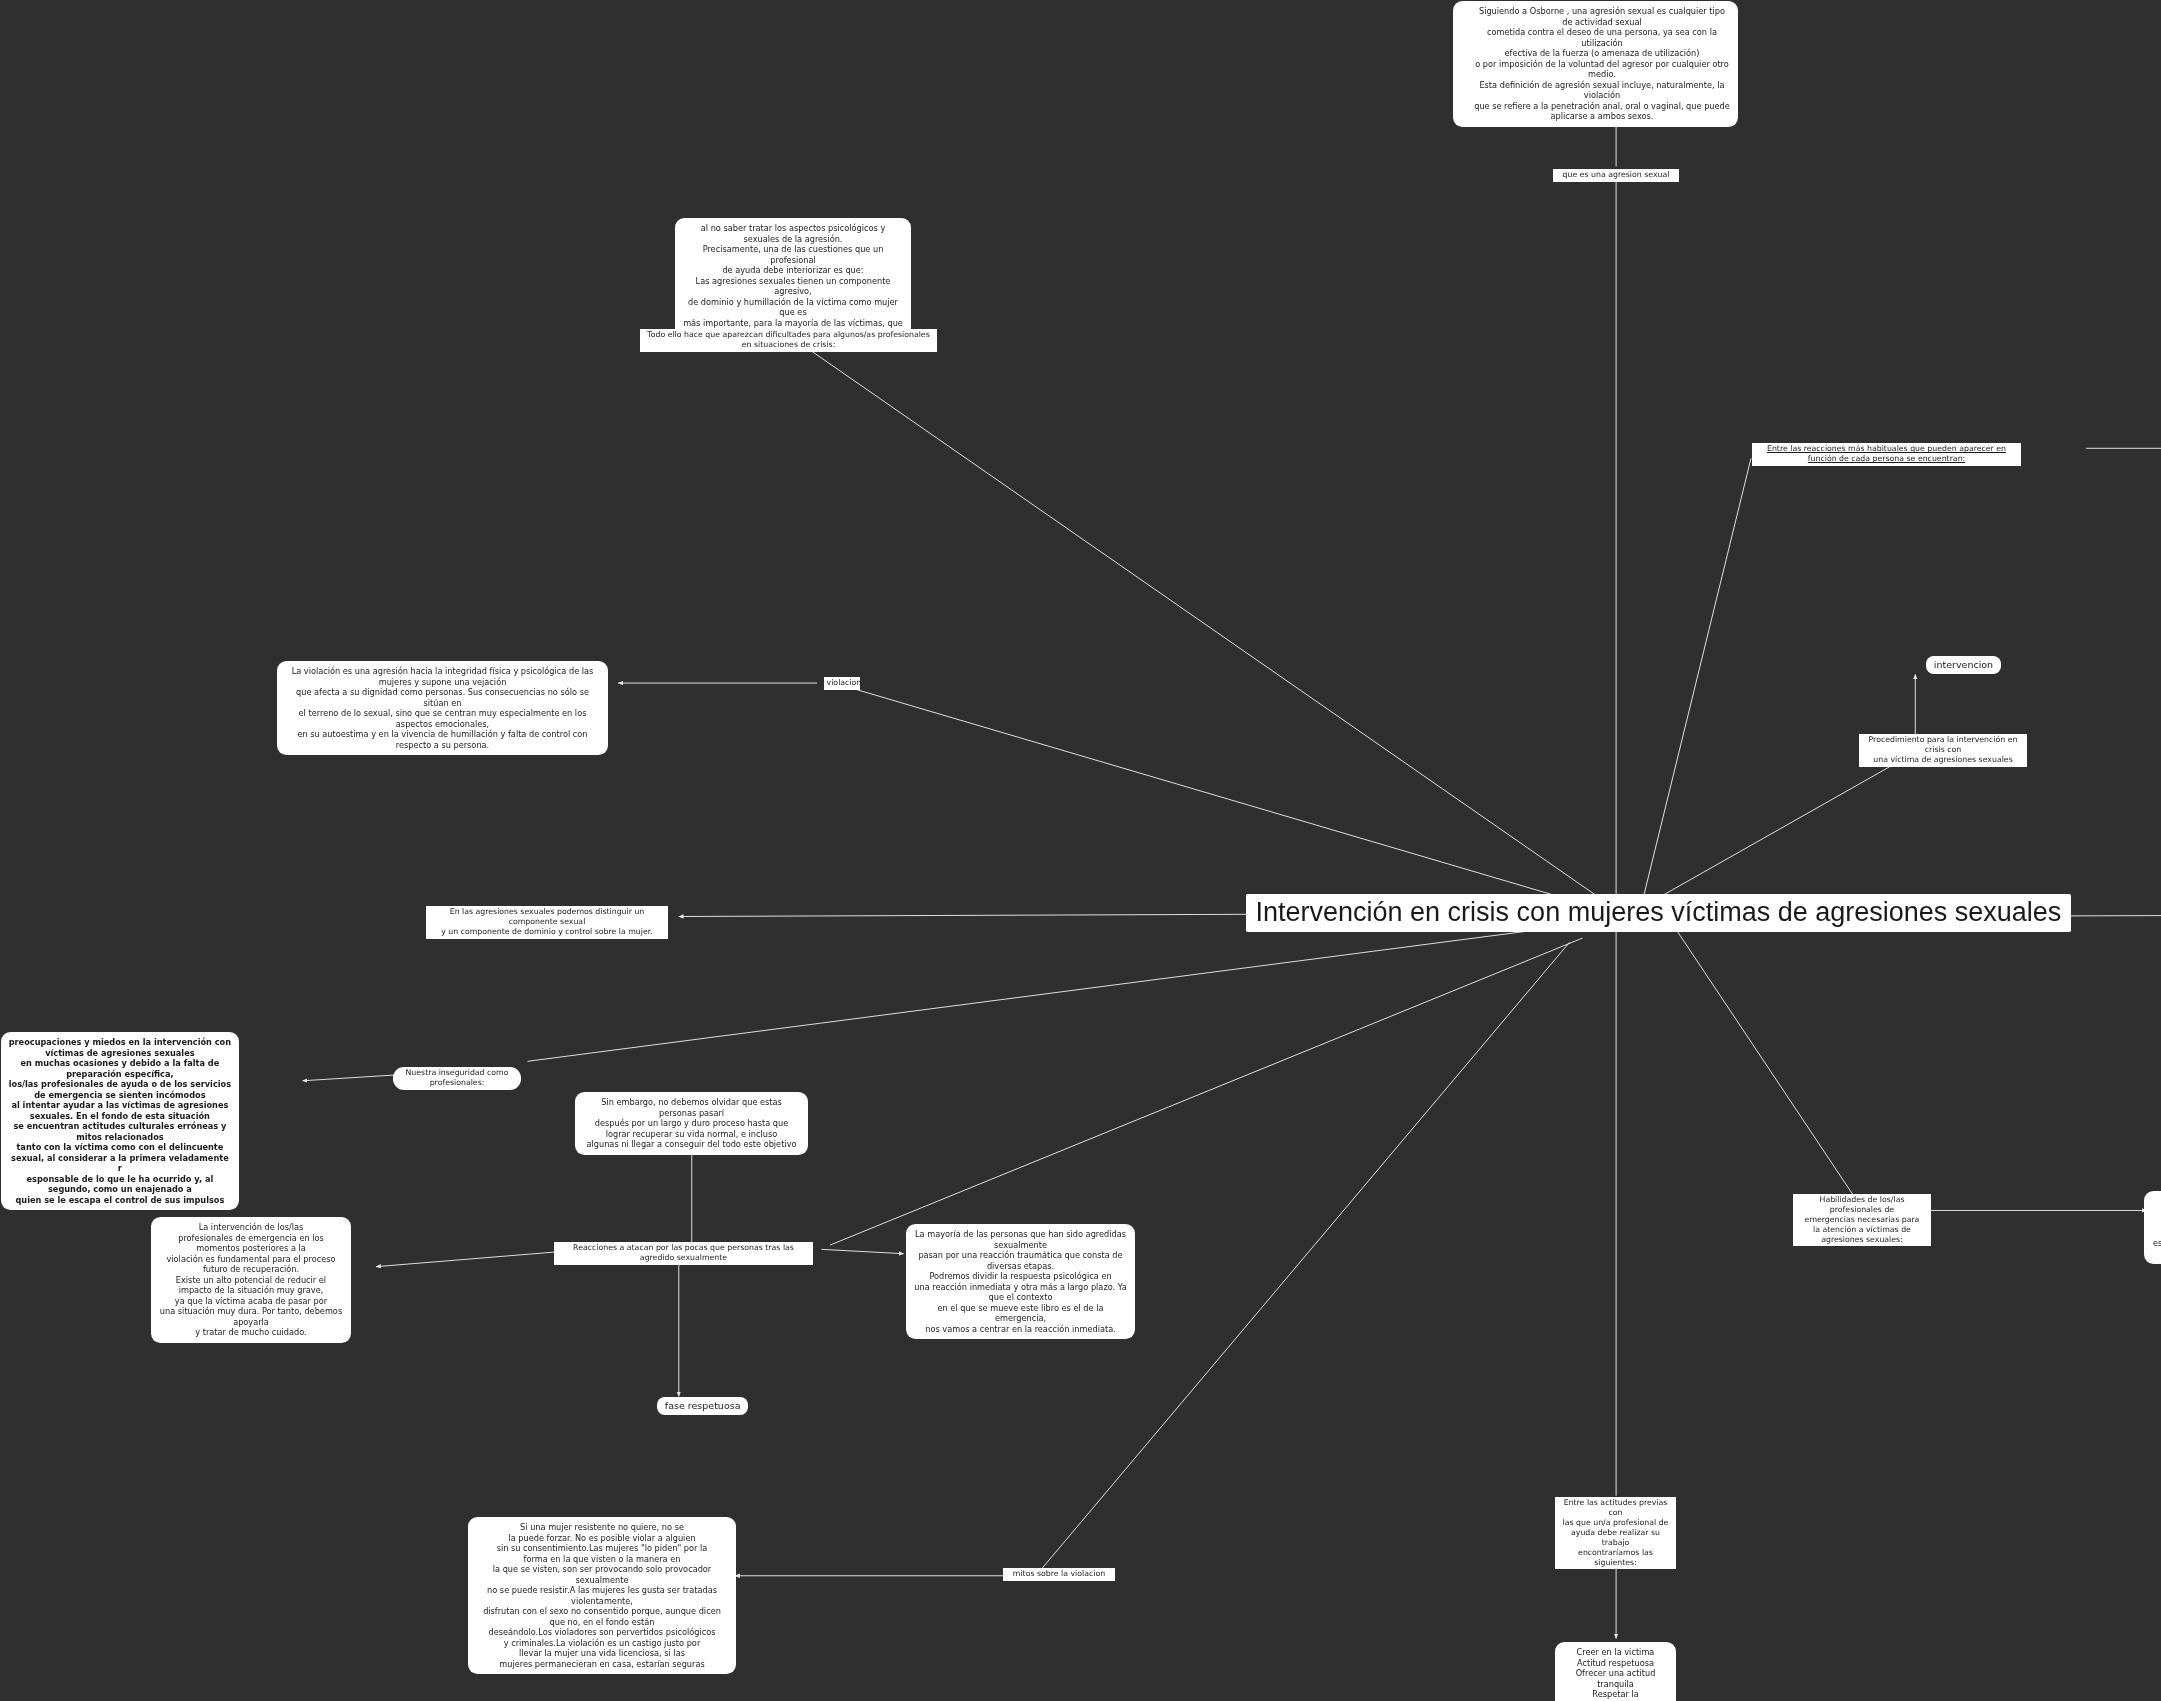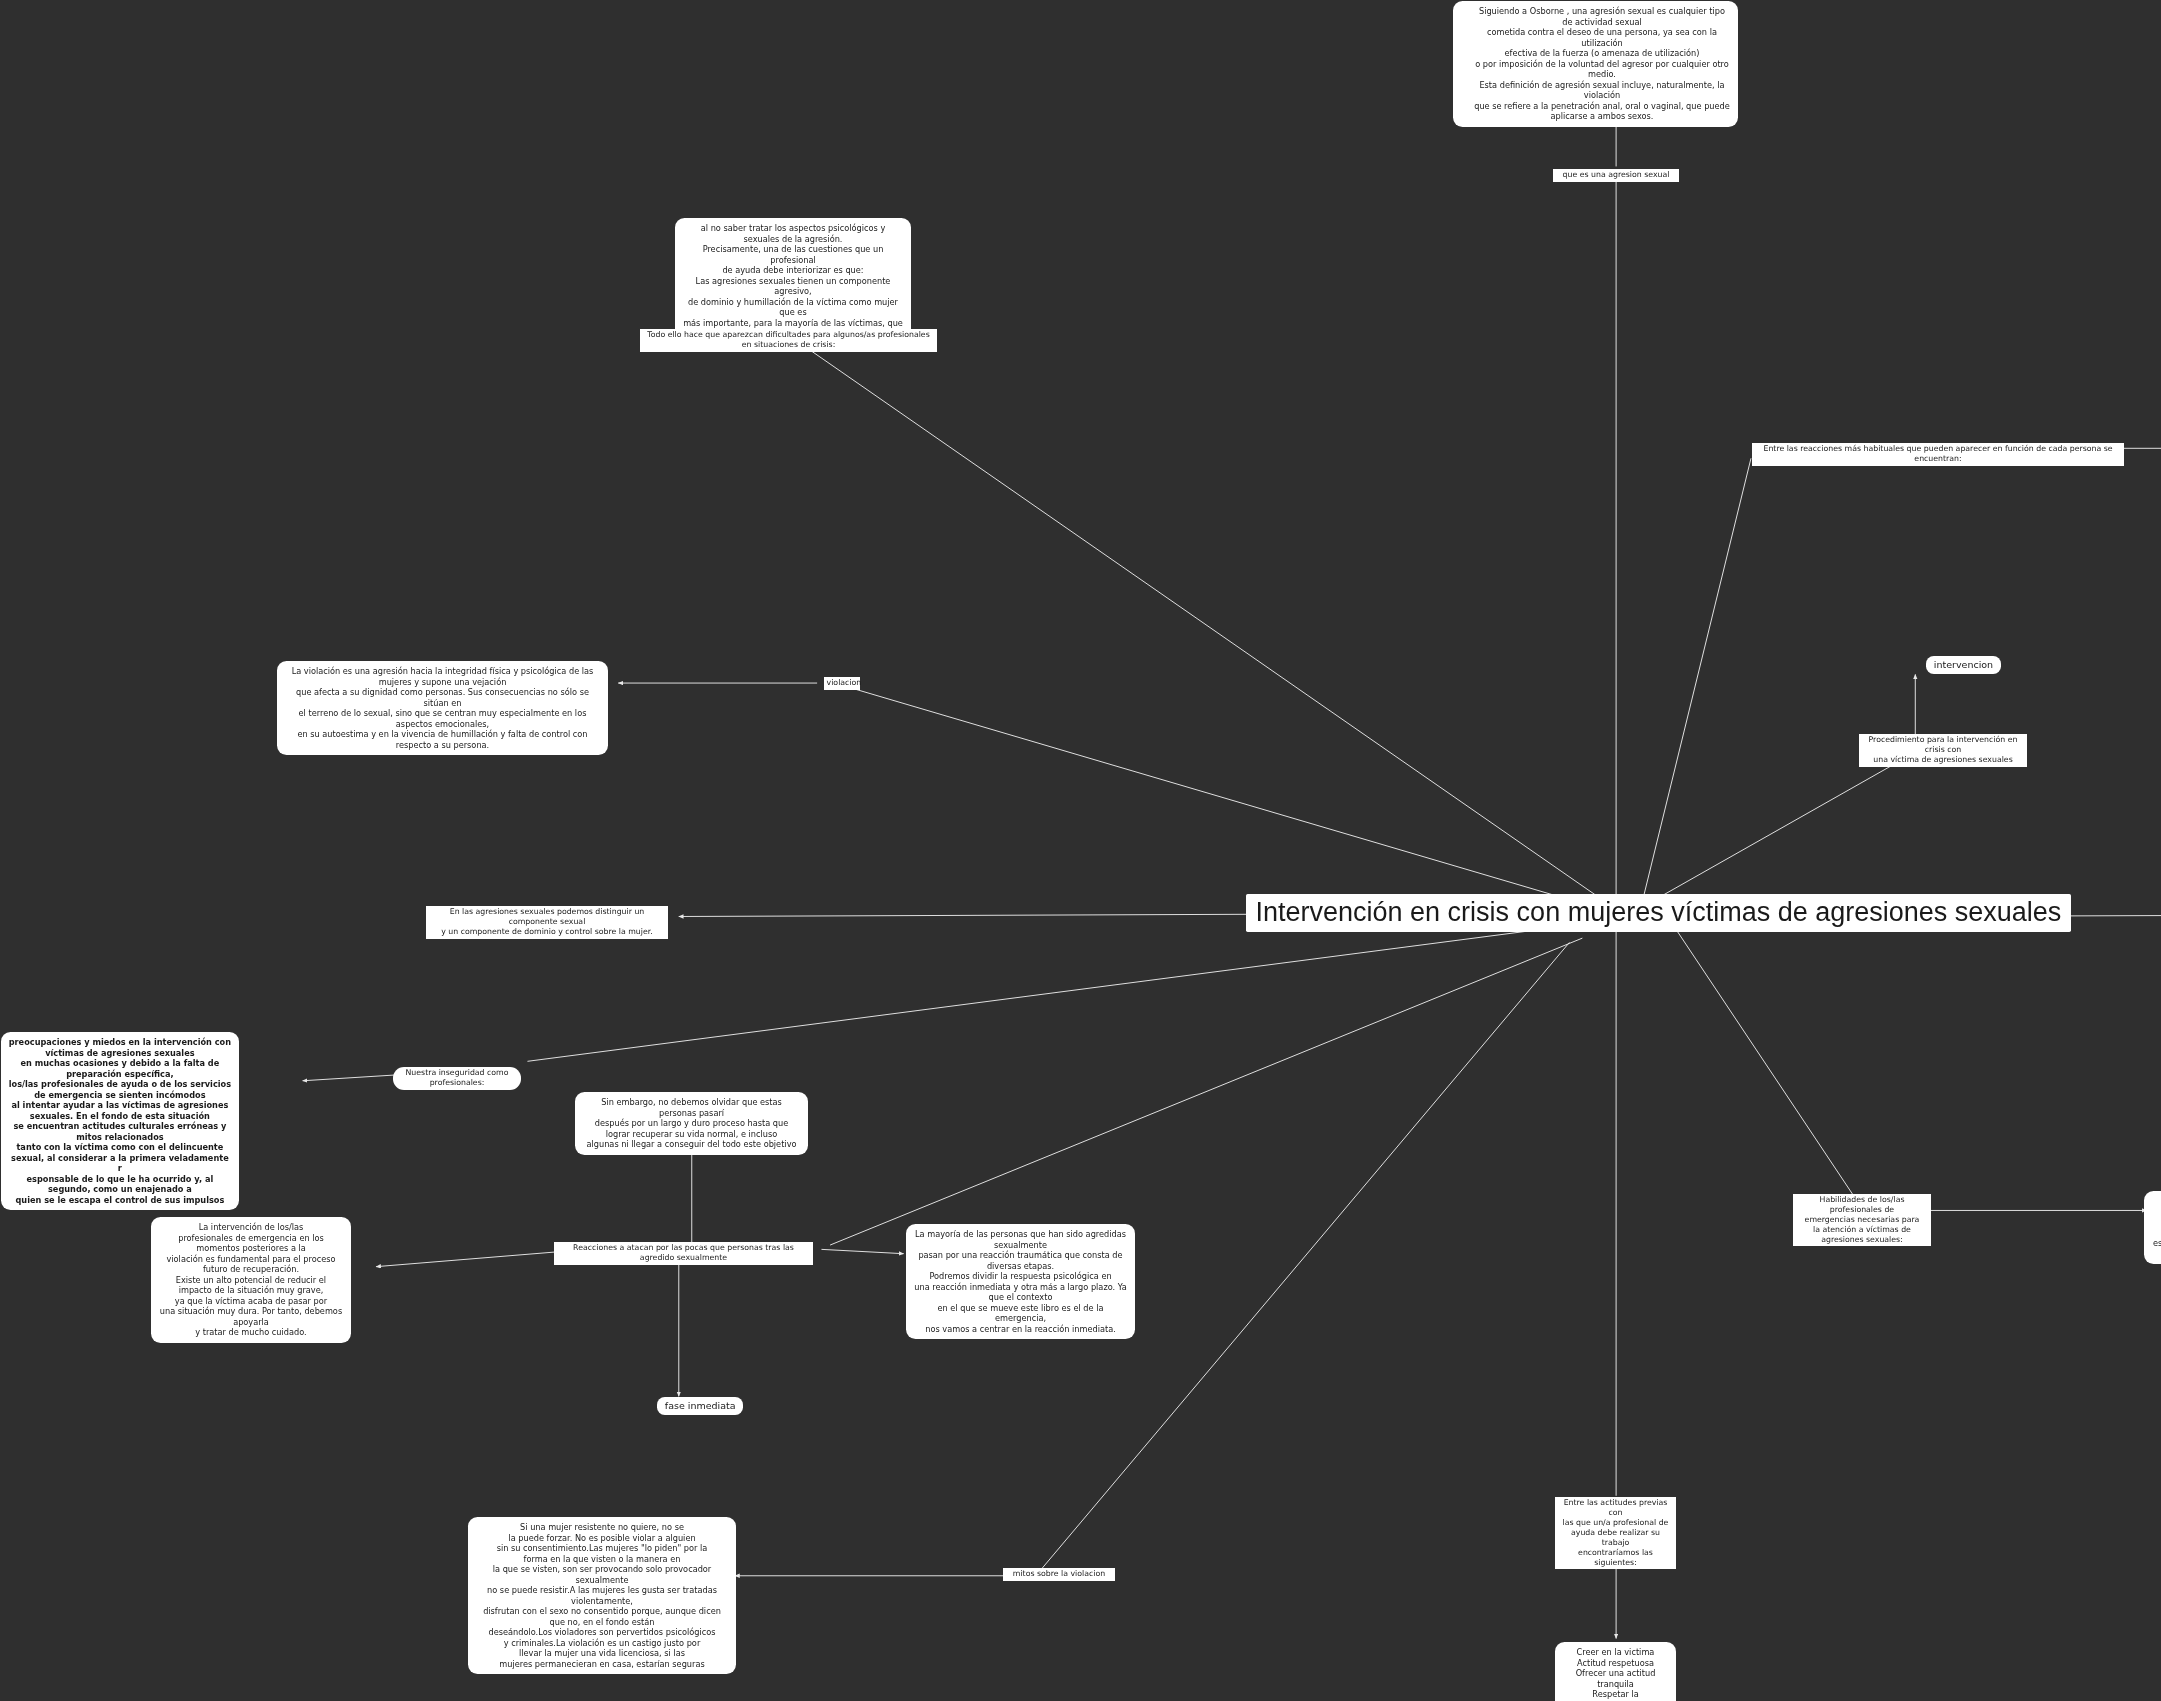--- a/index.html
+++ b/index.html
@@ -138,21 +138,21 @@
 
   <div class="node bubble" style="left:675px; top:218px; width:236px;">al no saber tratar los aspectos psicológicos y sexuales de la agresión.
 Precisamente, una de las cuestiones que un profesional
 de ayuda debe interiorizar es que:
 Las agresiones sexuales tienen un componente agresivo,
 de dominio y humillación de la víctima como mujer que es
 más importante, para la mayoría de las víctimas, que el componente sexual</div>
 
   <div class="node label" style="left:640px; top:329px; width:297px;">Todo ello hace que aparezcan dificultades para algunos/as profesionales en situaciones de crisis:</div>
 
-  <div class="node label" style="left:1752px; top:443px; width:372px;">Entre las reacciones más habituales que pueden aparecer en función de cada persona se encuentran:</div>
+  <div class="node label" style="left:1752px; top:443px; width:269px;text-decoration:underline;">Entre las reacciones más habituales que pueden aparecer en función de cada persona se encuentran:</div>
 
   <div class="node pill" style="left:1926px; top:656px;">intervencion</div>
 
   <div class="node label" style="left:1859px; top:734px; width:168px;">Procedimiento para la intervención en crisis con
 una víctima de agresiones sexuales</div>
 
   <div class="node label" style="left:1793px; top:1194px; width:138px;">Habilidades de los/las profesionales de
 emergencias necesarias para
 la atención a víctimas de agresiones sexuales:</div>
 
@@ -196,21 +196,21 @@
 
   <div class="node label" style="left:554px; top:1242px; width:259px;">Reacciones a atacan por las pocas que personas tras las agredido sexualmente</div>
 
   <div class="node bubble" style="left:906px; top:1224px; width:229px;">La mayoría de las personas que han sido agredidas sexualmente
 pasan por una reacción traumática que consta de diversas etapas.
 Podremos dividir la respuesta psicológica en
 una reacción inmediata y otra más a largo plazo. Ya que el contexto
 en el que se mueve este libro es el de la emergencia,
 nos vamos a centrar en la reacción inmediata.</div>
 
-  <div class="node pill" style="left:657px; top:1397px;">fase inmediata</div>
+  <div class="node pill" style="left:657px; top:1397px;">fase respetuosa</div>
 
   <div class="node bubble" style="left:468px; top:1517px; width:268px;">Si una mujer resistente no quiere, no se
 la puede forzar. No es posible violar a alguien
 sin su consentimiento.Las mujeres "lo piden" por la
 forma en la que visten o la manera en
 la que se visten, son ser provocando solo provocador sexualmente
 no se puede resistir.A las mujeres les gusta ser tratadas violentamente,
 disfrutan con el sexo no consentido porque, aunque dicen que no, en el fondo están
 deseándolo.Los violadores son pervertidos psicológicos
 y criminales.La violación es un castigo justo por

